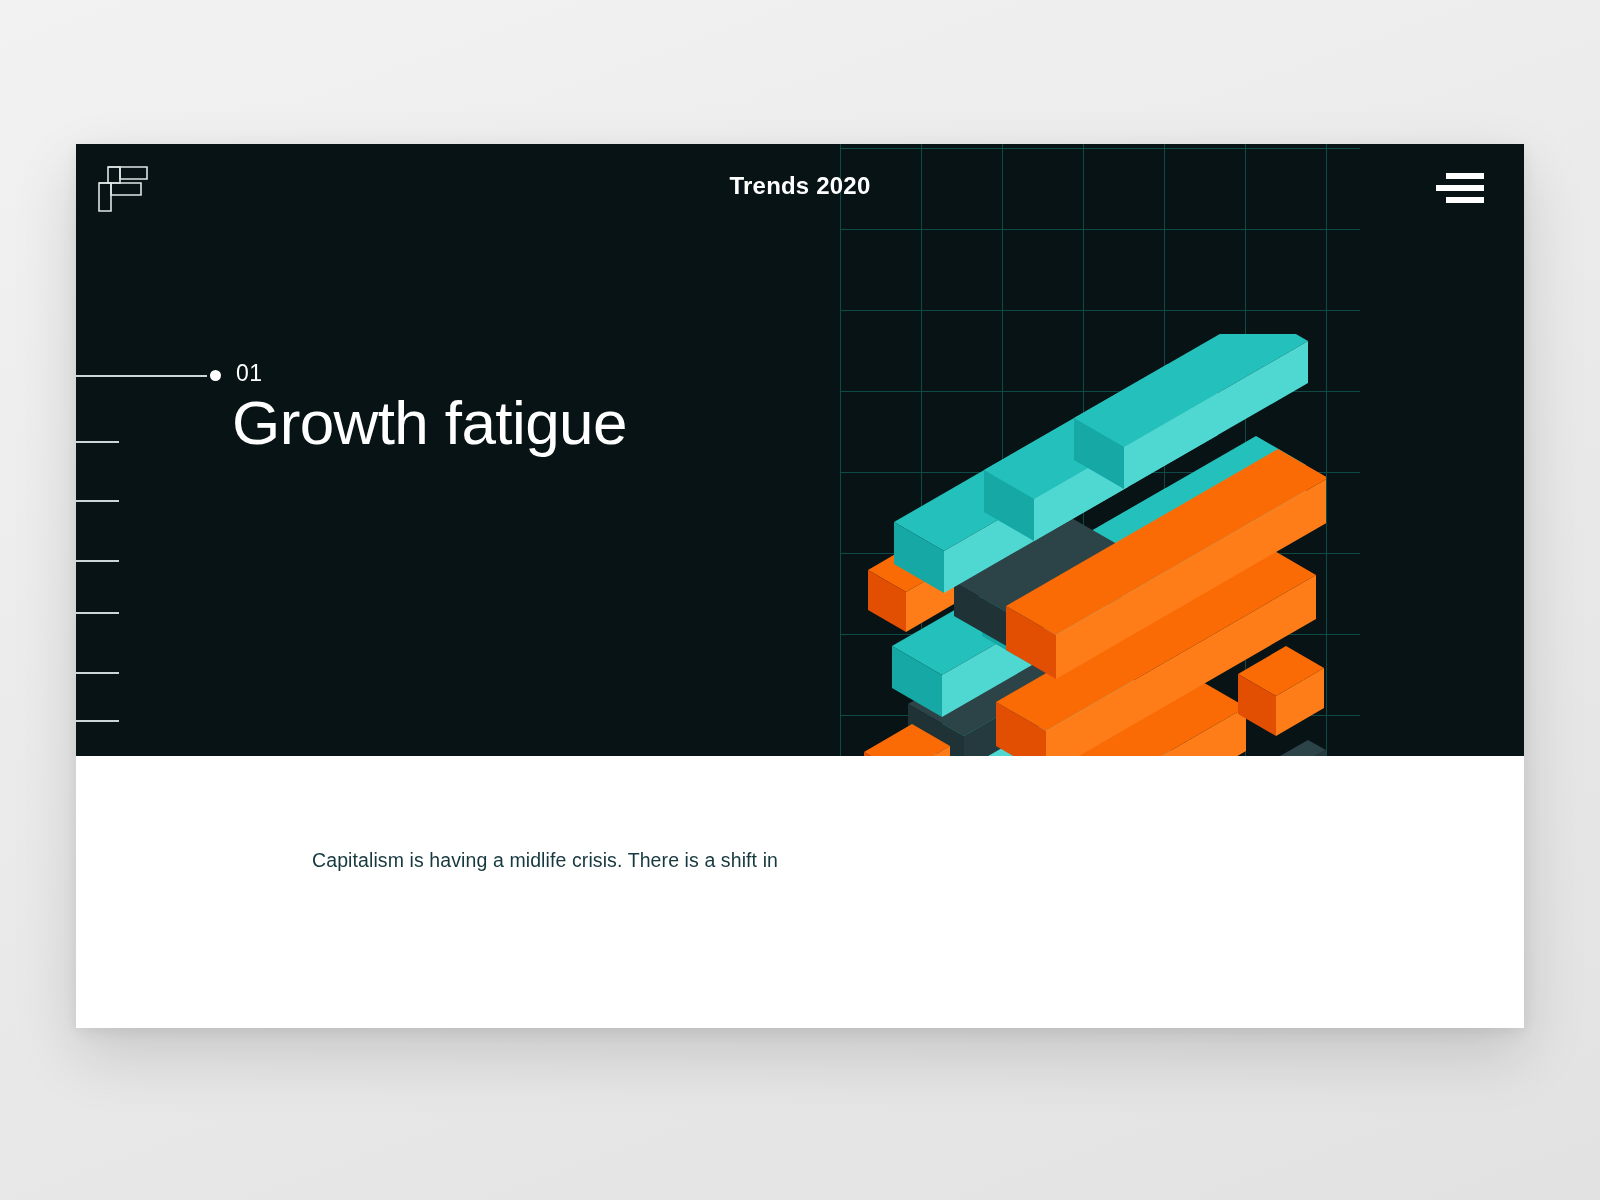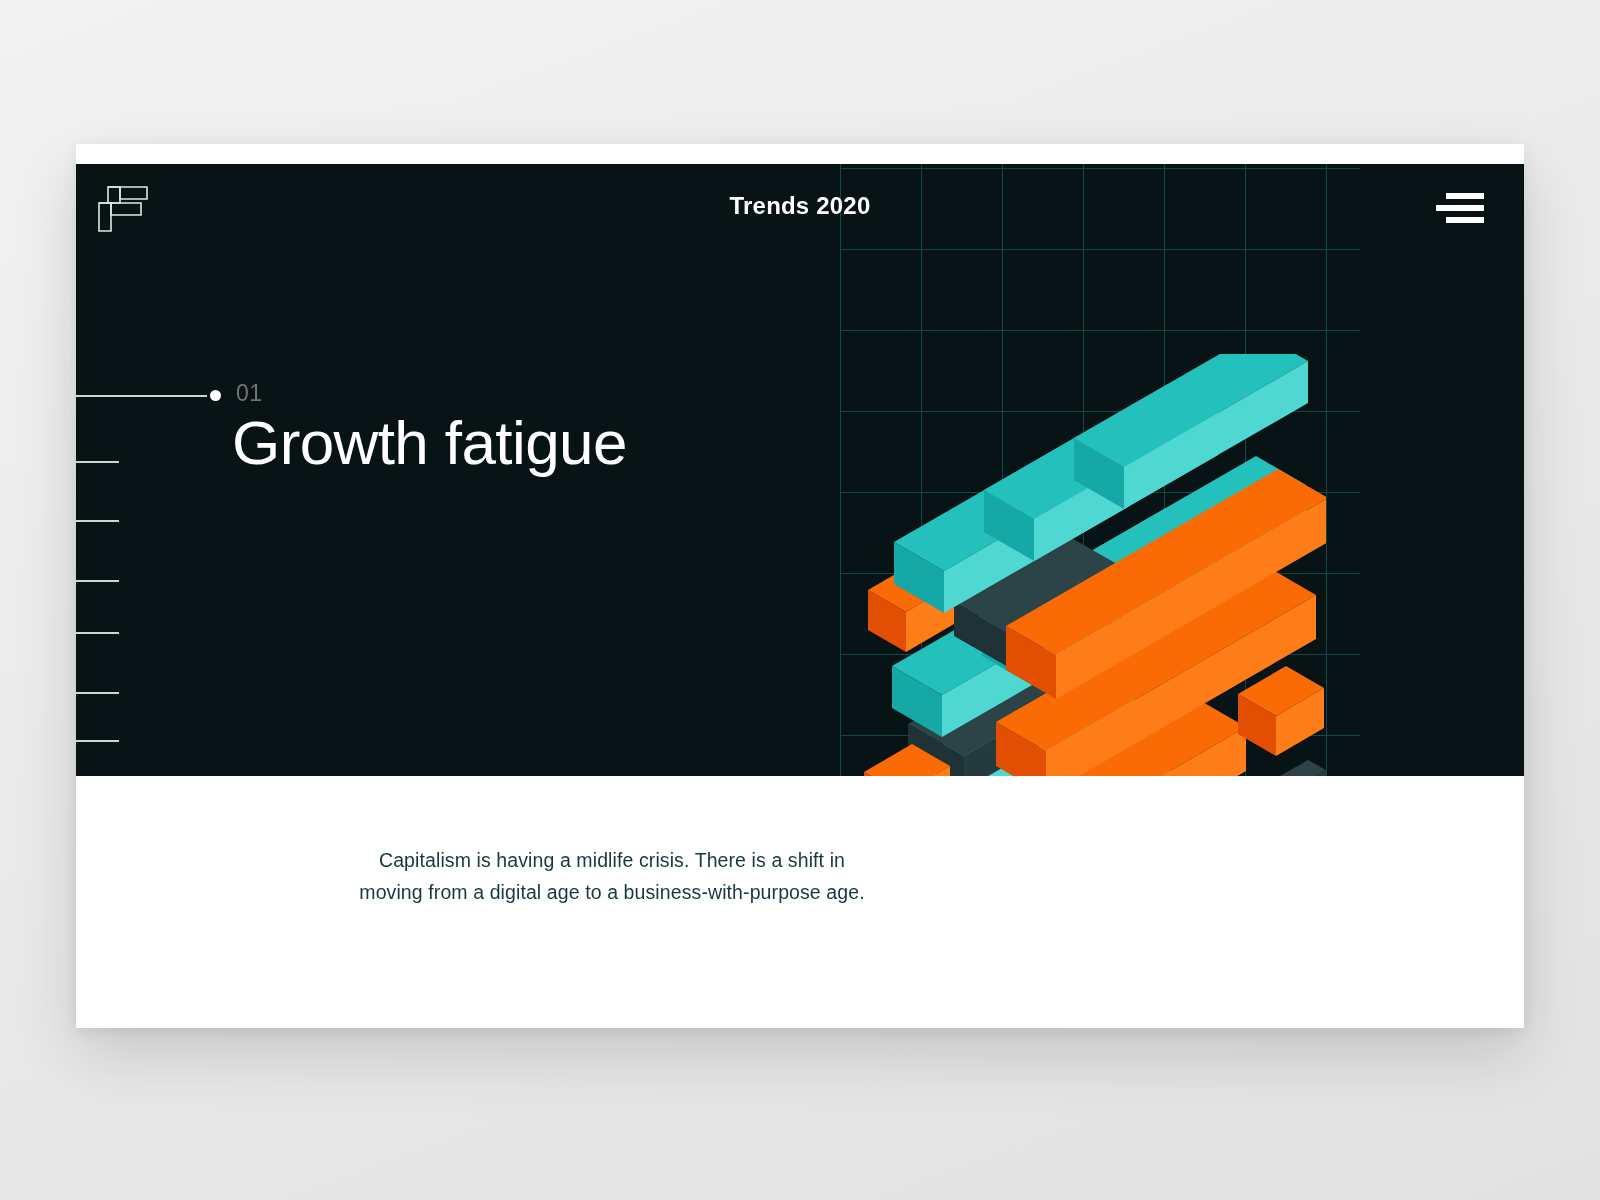--- a/index.html
+++ b/index.html
@@ -32,21 +32,20 @@
   }
 
   
   #hero {
     position: absolute;
     left: 0; top: 0;
     width: 1448px;
     height: 612px;
     background: #081315;
     overflow: hidden;
-    margin-top: 20px;
   }
 
   
   #grid {
     position: absolute;
     left: 764px;
     top: 0px;
     width: 520px;
     height: 632px;
     background-image:
@@ -117,21 +116,21 @@
     height: 11px;
     border-radius: 50%;
     background: #ffffff;
   }
 
   
   #number {
     position: absolute;
     left: 160px;
     top: 216px;
-    color: #737373;
+    color: #ffffff;
     font-size: 23px;
     font-weight: 400;
     letter-spacing: .5px;
   }
   #headline {
     position: absolute;
     left: 156px;
     top: 243px;
     color: #ffffff;
     font-size: 62px;
@@ -155,21 +154,20 @@
   #body-copy {
     position: absolute;
     left: 236px;
     top: 700px;
     width: 600px;
     color: #16383f;
     font-size: 19.5px;
     line-height: 32px;
     font-weight: 500;
     letter-spacing: .1px;
-    text-align: center;
   }
   #body-copy span { display: block; }
 </style>
 </head>
 <body>
 
 <div id="page">
 
   <div id="card">
 
@@ -329,17 +327,16 @@
           <polygon points="420,430 462,406 480,416 438,440" fill="#2c4347"></polygon>
           <polygon points="420,430 420,462 438,472 438,440" fill="#1f3236"></polygon>
           <polygon points="438,440 480,416 480,448 438,472" fill="#243a3e"></polygon>
         </g>
 
       </svg>
     </div>
 
     <div id="body-copy">
       <span>Capitalism is having a midlife crisis. There is a shift in</span>
-      <span>moving from a digital age to a business-with-purpose age.</span>
     </div>
 
   </div>
 </div>
 
 </body></html>

